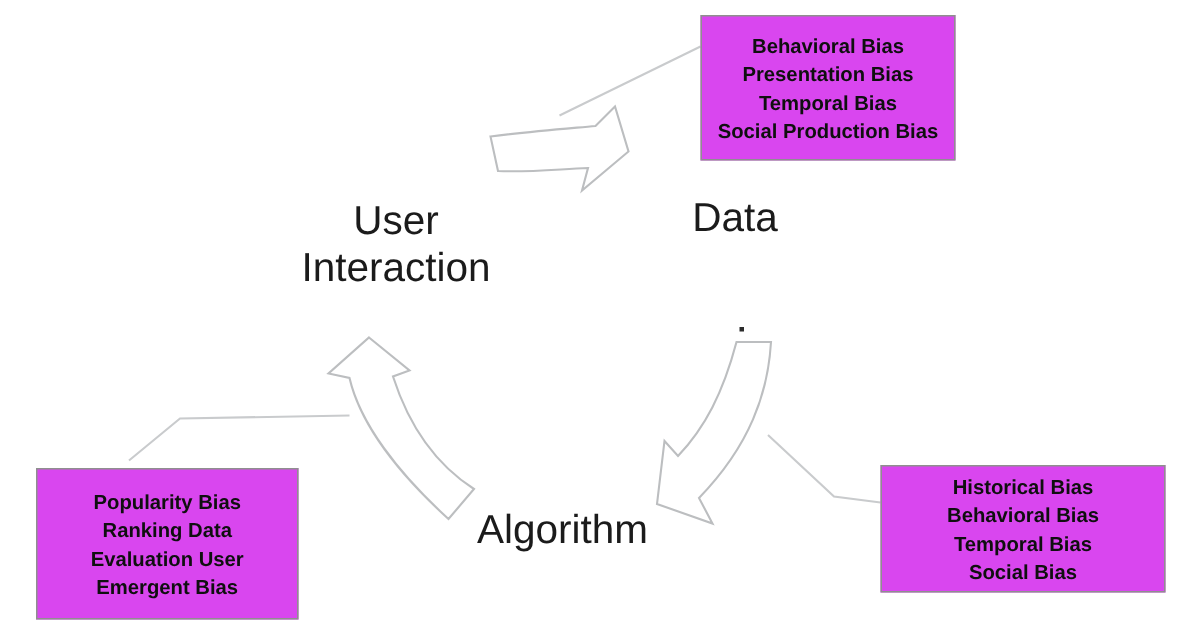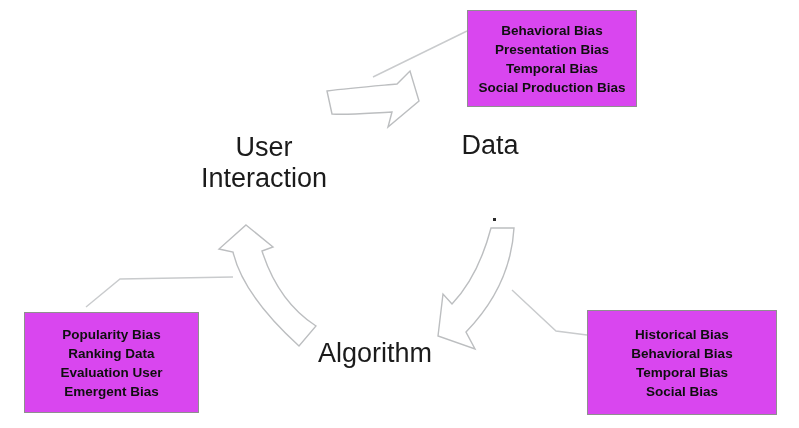--- a/index.html
+++ b/index.html
@@ -35,21 +35,21 @@
   }
   .bias-line {
     font-size: 13.5px;
     font-weight: 700;
     line-height: 19px;
     color: #0f0f0f;
     white-space: nowrap;
   }
   .box-tr { left: 467px; top: 10px;  width: 170px; height: 97px;  }
   .box-bl { left: 9px;   top: 312px; width: 175px; height: 101px; margin-left: 15px; }
-  .box-br { left: 587px; top: 310px; width: 190px; height: 105px; }
+  .box-br { left: 587px; top: 310px; width: 190px; height: 85px; }
   .node-label {
     position: absolute;
     color: #1b1b1b;
     font-size: 27px;
     line-height: 31px;
     text-align: center;
     white-space: pre-line;
   }
   .label-ui   { left: 174px; top: 132px; width: 180px; }
   .label-data { left: 438px; top: 130px; width: 104px; }

